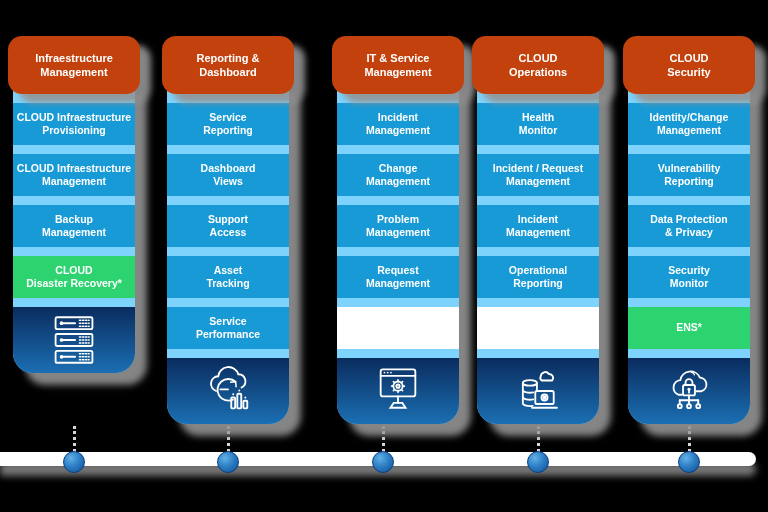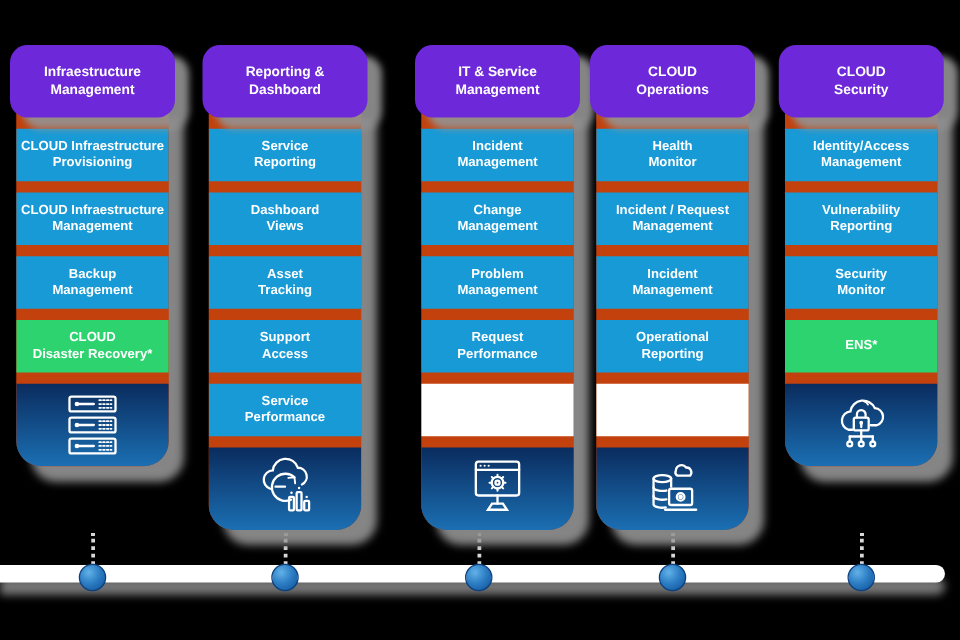--- a/index.html
+++ b/index.html
@@ -1,23 +1,23 @@
 <!DOCTYPE html>
 <html><head>
 <meta charset="utf-8">
 <style>
   html,body{margin:0;padding:0;background:#000;}
   .stage{position:relative;width:768px;height:512px;background:#000;overflow:hidden;
          font-family:"Liberation Sans",sans-serif;}
   .card{position:absolute;top:36px;width:132px;}
   .card-header{position:relative;z-index:2;width:132px;height:58px;border-radius:14px;
-    background:#6d28d9;display:flex;align-items:center;justify-content:center;text-align:center;
+    background:#c2410c;display:flex;align-items:center;justify-content:center;text-align:center;
     color:#fff;font-size:11px;font-weight:bold;line-height:1.3;white-space:pre-line;
     box-shadow:11px 9px 6px rgba(148,148,148,0.9);}
-  .card-body{position:relative;z-index:1;width:122px;margin:-10px auto 0;background:#c2410c;
+  .card-body{position:relative;z-index:1;width:122px;margin:-10px auto 0;background:#7dd3fc;
     padding-top:19px;border-radius:0 0 20px 20px;overflow:hidden;
     box-shadow:12px 12px 7px rgba(148,148,148,0.9);}
   .item{width:122px;height:42px;margin-bottom:9px;display:flex;align-items:center;justify-content:center;
     text-align:center;color:#fff;font-size:10.5px;font-weight:bold;line-height:1.25;white-space:pre-line;}
   .item.blue{background:#189ad6;}
   .item.green{background:#2dd36f;}
   .item.empty{background:#fff;}
   .card-footer{width:122px;height:66px;display:flex;align-items:center;justify-content:center;
     background:linear-gradient(180deg,#0a2c5e 0%,#1b6fb3 100%);}
   .card-footer svg{display:block;}
@@ -75,24 +75,24 @@
   </div>
 
   <div class="card" style="left:162px">
     <div class="card-header">Reporting &amp;
 Dashboard</div>
     <div class="card-body">
       <div class="item blue">Service
 Reporting</div>
       <div class="item blue">Dashboard
 Views</div>
+      <div class="item blue">Support
+Access</div>
       <div class="item blue">Asset
 Tracking</div>
-      <div class="item blue">Support
-Access</div>
       <div class="item blue">Service
 Performance</div>
       <div class="card-footer">
         <svg width="52" height="52" viewBox="0 0 48 48" stroke="#fff" fill="none" stroke-width="1.7" stroke-linecap="round">
           <path d="M13 24 a7 7 0 0 1 2-13.6 A9.5 9.5 0 0 1 33.5 8.5 a6.5 6.5 0 0 1 3 12.3"></path>
           <path d="M31 15.5 a10 10 0 1 0-2.5 16.5"></path>
           <path d="M31 15.5 l-4.5 0.5 M31 15.5 l0.5 4.5" stroke-width="1.4"></path>
           <line x1="17" y1="22.5" x2="24" y2="22.5"></line>
           <rect x="27" y="30" width="3.6" height="10" rx="0.8"></rect>
           <rect x="32.6" y="26.5" width="3.6" height="13.5" rx="0.8"></rect>
@@ -109,21 +109,21 @@
     <div class="card-header">IT &amp; Service
 Management</div>
     <div class="card-body">
       <div class="item blue">Incident
 Management</div>
       <div class="item blue">Change
 Management</div>
       <div class="item blue">Problem
 Management</div>
       <div class="item blue">Request
-Performance</div>
+Management</div>
       <div class="item empty"></div>
       <div class="card-footer">
         <svg width="52" height="52" viewBox="0 0 48 48" stroke="#fff" fill="none" stroke-width="1.7" stroke-linecap="round">
           <rect x="8" y="4" width="32" height="25" rx="2"></rect>
           <line x1="8" y1="10" x2="40" y2="10"></line>
           <circle cx="11.5" cy="7" r="0.8" fill="#fff" stroke="none"></circle>
           <circle cx="14.5" cy="7" r="0.8" fill="#fff" stroke="none"></circle>
           <circle cx="17.5" cy="7" r="0.8" fill="#fff" stroke="none"></circle>
           <circle cx="24" cy="19.5" r="4.3"></circle>
           <circle cx="24" cy="19.5" r="1.5"></circle>
@@ -171,24 +171,26 @@
           <path d="M18.5 39.5 h23"></path>
         </svg>
       </div>
     </div>
   </div>
 
   <div class="card" style="left:623px">
     <div class="card-header">CLOUD
 Security</div>
     <div class="card-body">
-      <div class="item blue">Identity/Access
+      <div class="item blue">Identity/Change
 Management</div>
       <div class="item blue">Vulnerability
 Reporting</div>
+      <div class="item blue">Data Protection
+&amp; Privacy</div>
       <div class="item blue">Security
 Monitor</div>
       <div class="item green">ENS*</div>
       <div class="card-footer">
         <svg width="52" height="52" viewBox="0 0 48 48" stroke="#fff" fill="none" stroke-width="1.7" stroke-linecap="round">
           <path d="M17.5 27.5 h-3 a7 7 0 0 1 1.5-13.6 A9.5 9.5 0 0 1 34 11.5 a6.5 6.5 0 0 1 1.5 12.7 h-4.5"></path>
           <path d="M26 6.5 a4 4 0 0 1 3 2.5" stroke-width="1.3"></path>
           <rect x="18.5" y="18.5" width="11" height="9.5" rx="1.5"></rect>
           <path d="M20.8 18.5 v-2.3 a3.2 3.2 0 0 1 6.4 0 v2.3"></path>
           <circle cx="24" cy="22.3" r="1.4" fill="#fff" stroke="none"></circle>

